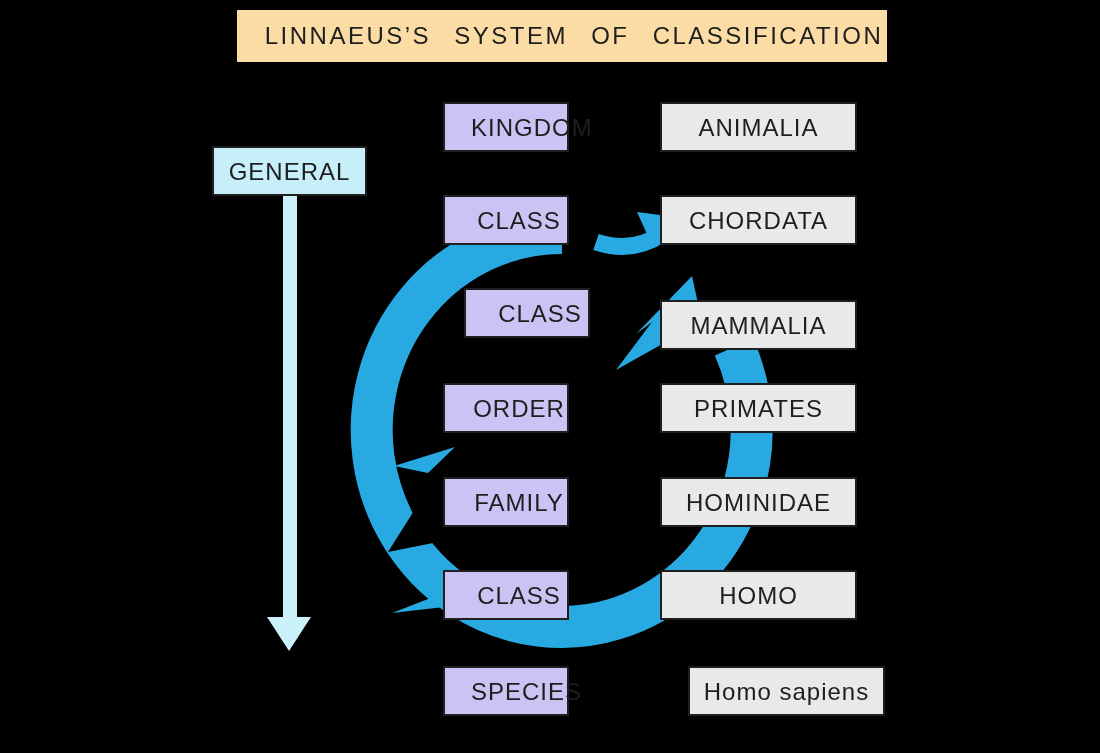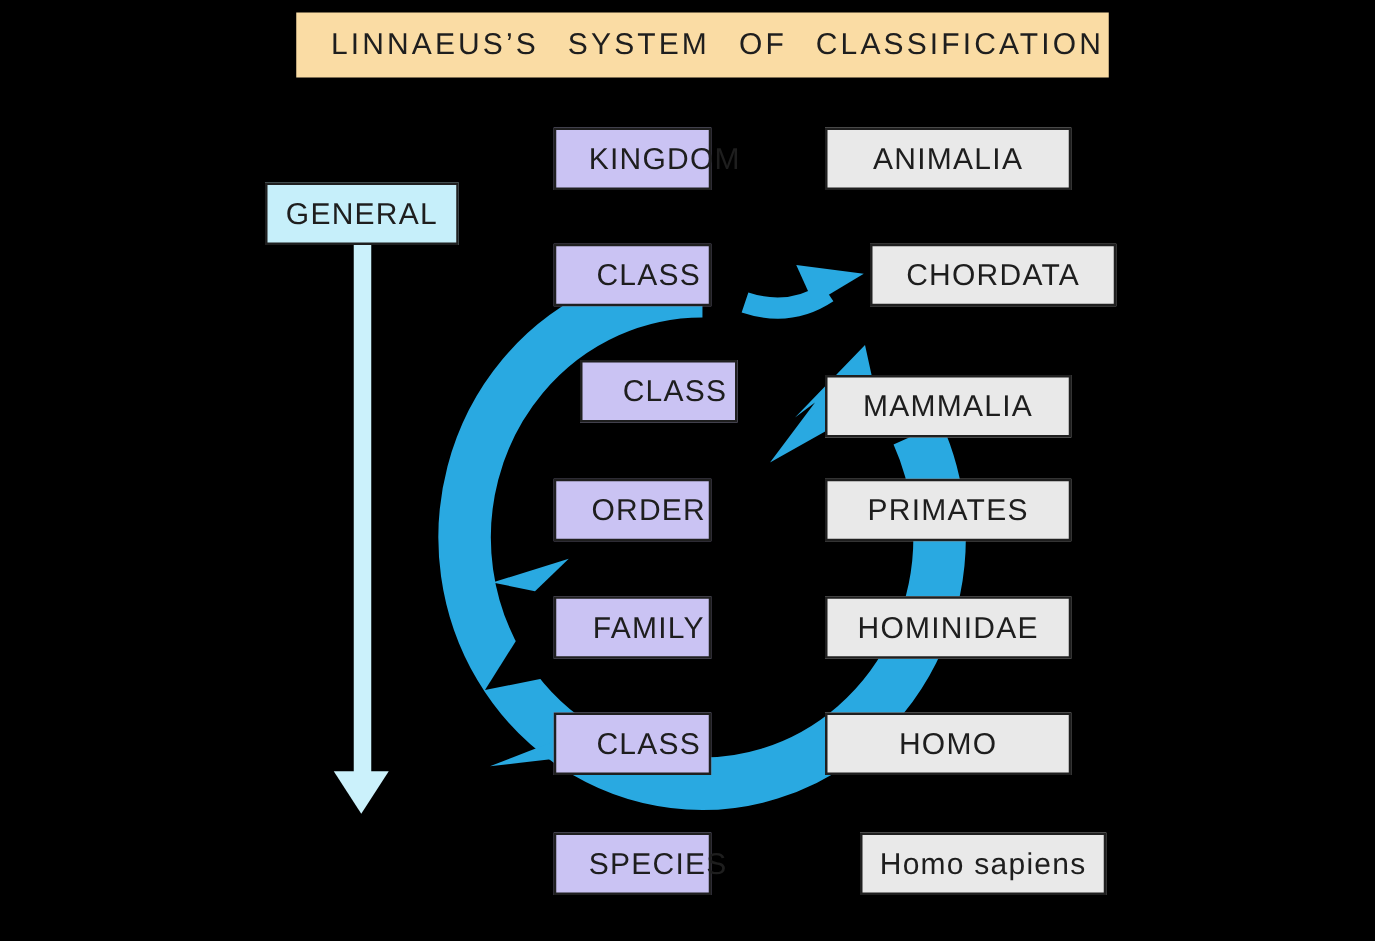--- a/index.html
+++ b/index.html
@@ -61,21 +61,21 @@
   <div class="box side top">GENERAL</div>
 
   <div id="rows">
     <div class="row">
       <div class="box rank" style="top: 102px;">KINGDOM</div>
       <div class="box taxon" style="top: 102px;">ANIMALIA</div>
     </div>
 
     <div class="row">
       <div class="box rank" style="top: 195px;">CLASS</div>
-      <div class="box taxon" style="top: 195px; margin-left: 36px;">CHORDATA</div>
+      <div class="box taxon" style="top: 195px;">CHORDATA</div>
     </div>
 
     <div class="row">
       <div class="box rank" style="top: 288px; margin-left: 21px;">CLASS</div>
       <div class="box taxon" style="top: 288px; margin-top: 12px;">MAMMALIA</div>
     </div>
 
     <div class="row">
       <div class="box rank" style="top: 383px;">ORDER</div>
       <div class="box taxon" style="top: 383px;">PRIMATES</div>

